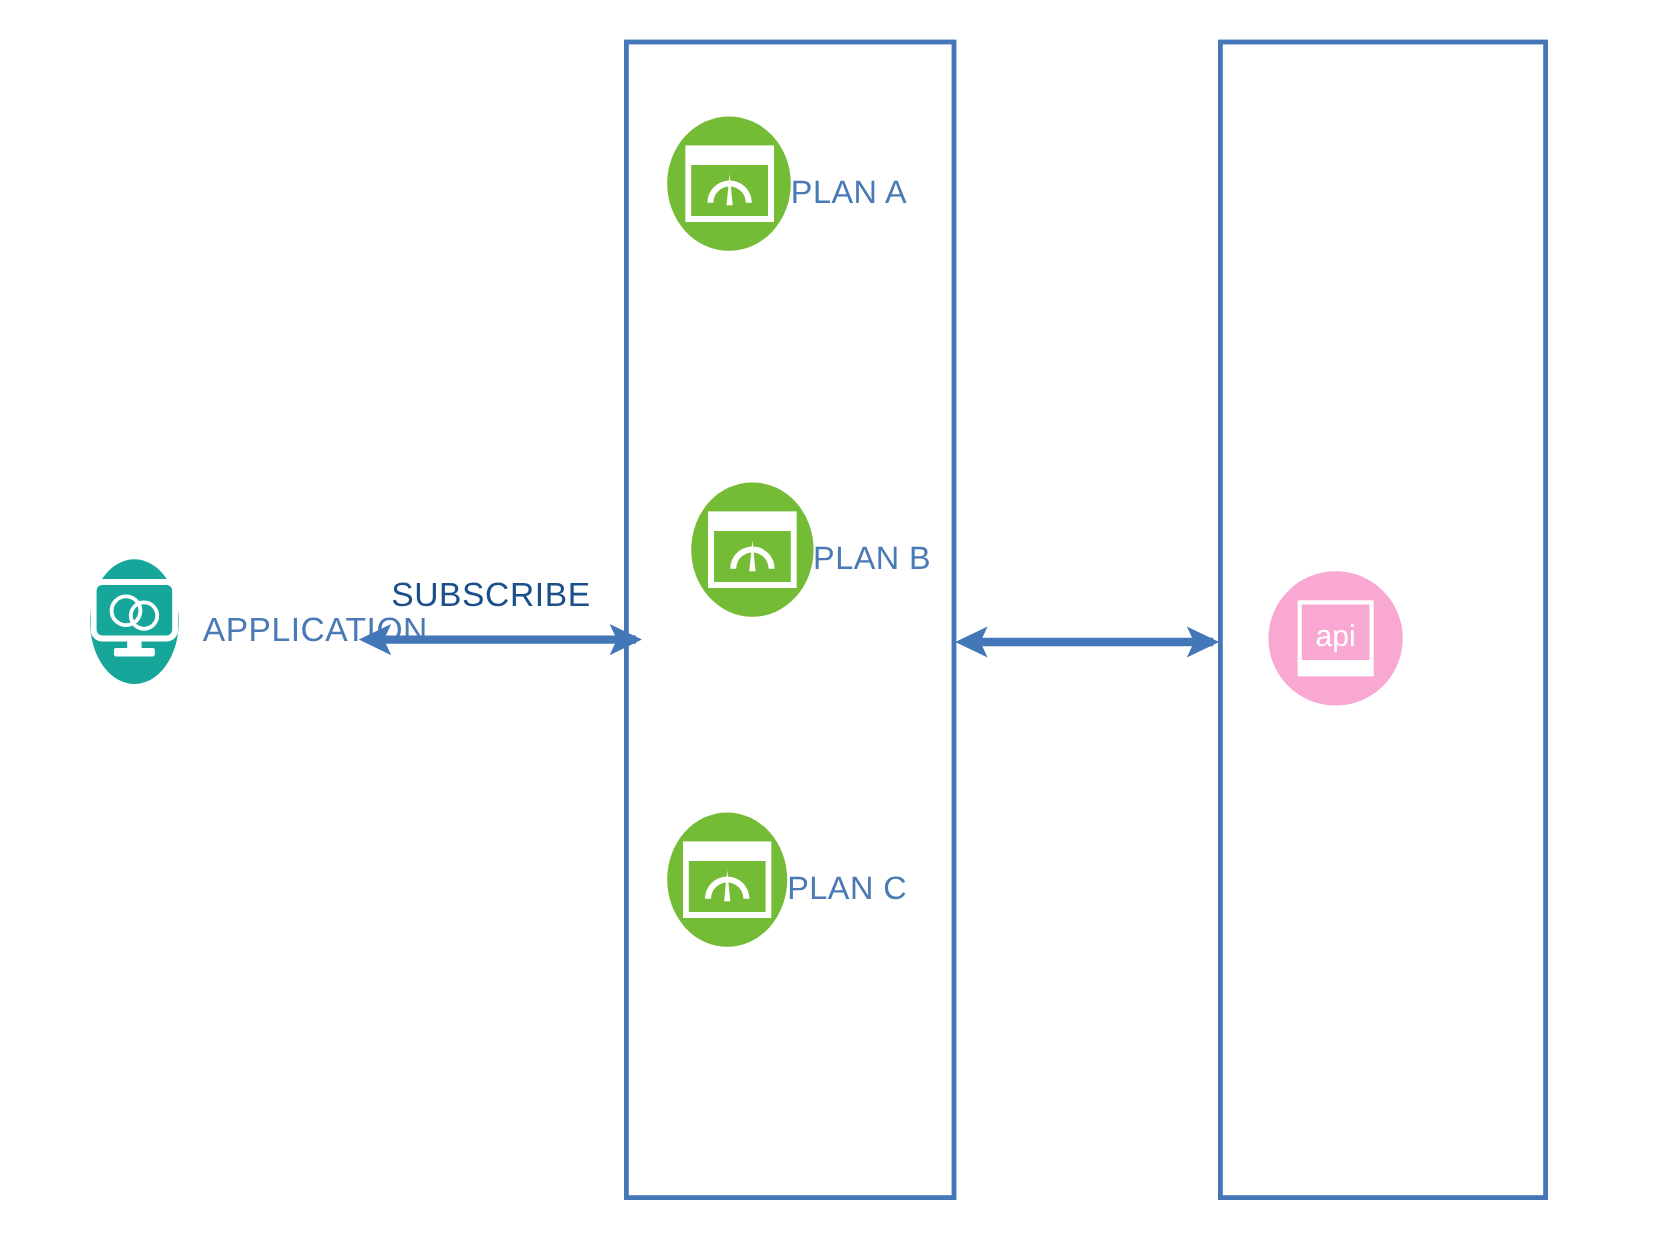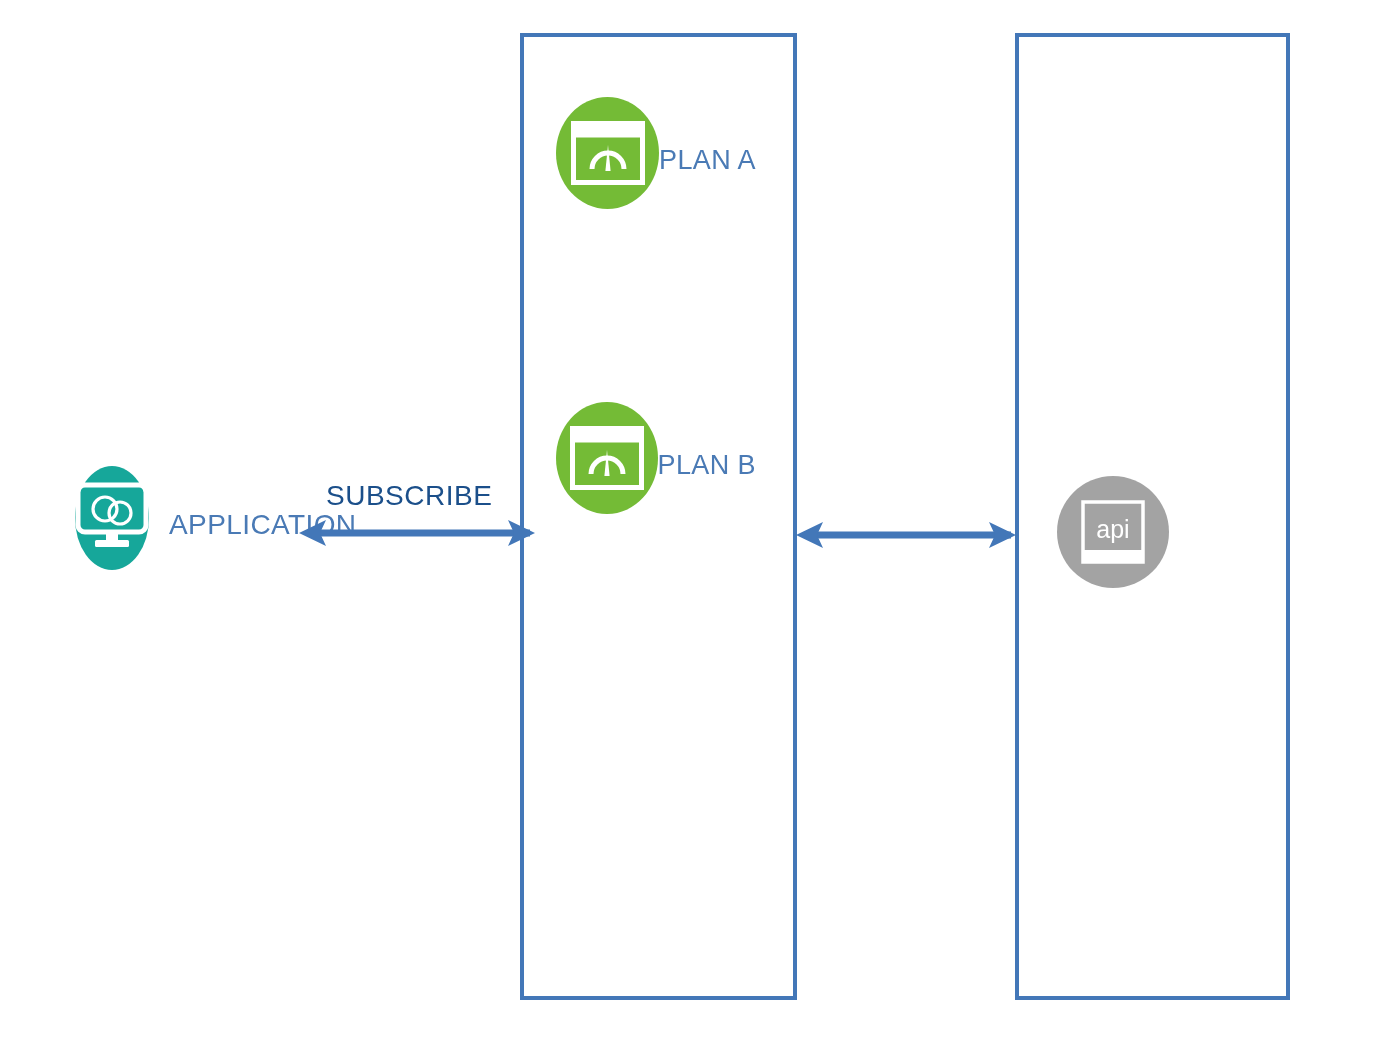--- a/index.html
+++ b/index.html
@@ -39,21 +39,21 @@
     background: #16a79a;
   }
   .circle-plan {
     width: 112px;
     height: 112px;
     background: #74bb36;
   }
   .circle-api {
     width: 112px;
     height: 112px;
-    background: #a3a3a3;
+    background: #f9a8d4;
   }
 
   
   .node-label {
     margin-top: 14px;
     font-size: 27px;
     letter-spacing: 0.4px;
     color: #4a7ab5;
     white-space: nowrap;
     line-height: 1;
@@ -138,32 +138,43 @@
         <rect x="2.5" y="2.5" width="69" height="14" fill="#ffffff"></rect>
 
         <path d="M 21 48 A 16 16 0 1 1 53 48" fill="none" stroke="#ffffff" stroke-width="5" stroke-linecap="butt"></path>
 
         <path d="M 37 24 L 39.6 50 L 34.4 50 Z" fill="#ffffff"></path>
       </svg>
     </div>
     <div class="node-label">PLAN A</div>
   </div>
 
-  <div class="node" style="left:556px; top:402px; width:200px;">
+  <div class="node" style="left:576px; top:402px; width:200px;">
     <div class="circle circle-plan">
       <svg width="74" height="64" viewBox="0 0 74 64">
         <rect x="2.5" y="2.5" width="69" height="59" fill="none" stroke="#ffffff" stroke-width="5"></rect>
         <rect x="2.5" y="2.5" width="69" height="14" fill="#ffffff"></rect>
         <path d="M 21 48 A 16 16 0 1 1 53 48" fill="none" stroke="#ffffff" stroke-width="5" stroke-linecap="butt"></path>
         <path d="M 37 24 L 39.6 50 L 34.4 50 Z" fill="#ffffff"></path>
       </svg>
     </div>
     <div class="node-label">PLAN B</div>
   </div>
 
+  <div class="node" style="left:556px; top:677px; width:200px;">
+    <div class="circle circle-plan">
+      <svg width="74" height="64" viewBox="0 0 74 64">
+        <rect x="2.5" y="2.5" width="69" height="59" fill="none" stroke="#ffffff" stroke-width="5"></rect>
+        <rect x="2.5" y="2.5" width="69" height="14" fill="#ffffff"></rect>
+        <path d="M 21 48 A 16 16 0 1 1 53 48" fill="none" stroke="#ffffff" stroke-width="5" stroke-linecap="butt"></path>
+        <path d="M 37 24 L 39.6 50 L 34.4 50 Z" fill="#ffffff"></path>
+      </svg>
+    </div>
+    <div class="node-label">PLAN C</div>
+  </div>
 
   <div class="node" style="left:1057px; top:476px; width:200px;">
     <div class="circle circle-api">
       <svg width="64" height="64" viewBox="0 0 64 64">
 
         <rect x="2" y="2" width="60" height="60" fill="none" stroke="#ffffff" stroke-width="3.5"></rect>
 
         <rect x="2" y="50" width="60" height="12" fill="#ffffff"></rect>
         <text x="32" y="38" text-anchor="middle" font-family="Liberation Sans, sans-serif" font-size="25" fill="#ffffff">api</text>
       </svg>

